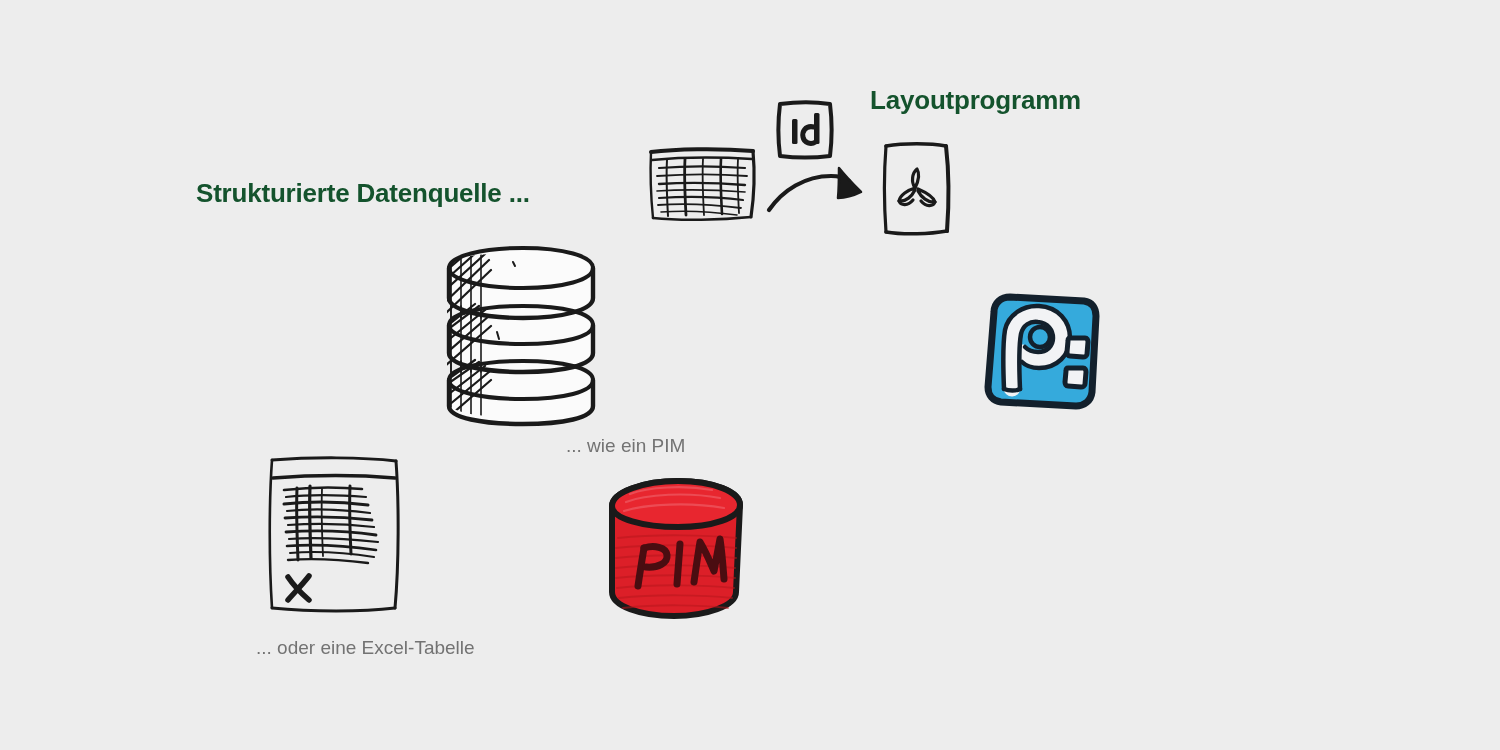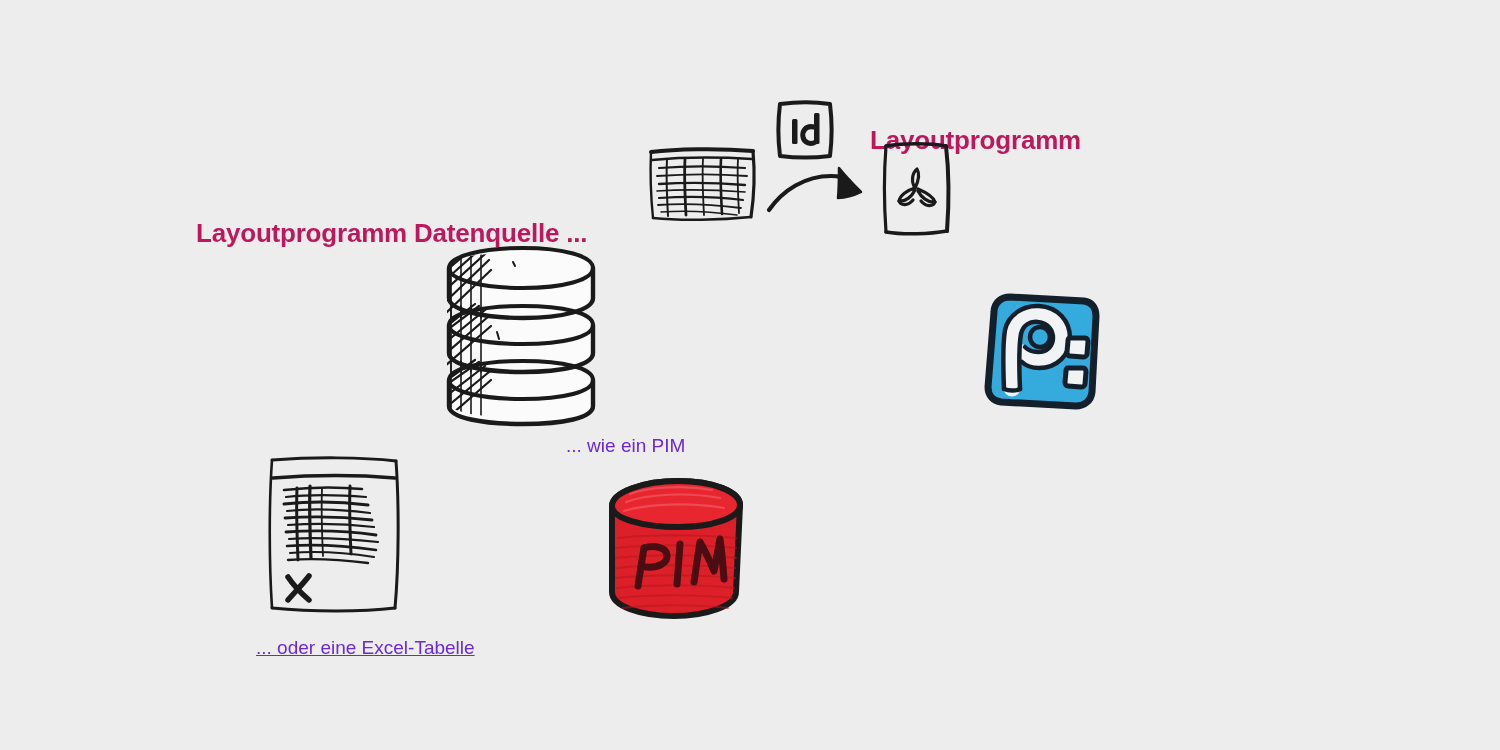--- a/index.html
+++ b/index.html
@@ -17,56 +17,55 @@
     position: relative;
     width: 1500px;
     height: 750px;
     background: #ededed;
   }
   .abs { position: absolute; }
 
   .heading {
     font-weight: bold;
     font-size: 26px;
-    color: #be185d;
+    color: #14532d;
     letter-spacing: -0.2px;
     white-space: nowrap;
-    margin-top: 40px;
   }
   .caption {
     font-weight: normal;
     font-size: 19px;
-    color: #6d28d9;
+    color: #737373;
     white-space: nowrap;
   }
 
   
   #heading-datenquelle { left: 196px; top: 178px; }
   #heading-layoutprogramm { left: 870px; top: 85px; }
   #heading-printausleitung { left: 890px; top: 447px; }
   #caption-pim { left: 566px; top: 435px; }
-  #caption-excel { left: 256px; top: 637px; text-decoration: underline; }
+  #caption-excel { left: 256px; top: 637px; }
 
   #icon-table-grid { left: 645px; top: 140px; }
   #icon-indesign { left: 770px; top: 96px; }
   #icon-arrow { left: 765px; top: 148px; }
   #icon-pdf { left: 878px; top: 138px; }
   #icon-database { left: 435px; top: 240px; }
   #icon-priint { left: 978px; top: 292px; }
   #icon-excel-doc { left: 262px; top: 452px; }
   #icon-pim-cylinder { left: 596px; top: 472px; }
 
   svg { display: block; overflow: visible; }
 </style>
 </head>
 <body>
 
 <div id="stage">
 
-  <div class="abs heading" id="heading-datenquelle">Layoutprogramm Datenquelle ...</div>
+  <div class="abs heading" id="heading-datenquelle">Strukturierte Datenquelle ...</div>
 
   <div class="abs heading" id="heading-layoutprogramm">Layoutprogramm</div>
 
 
   <div class="abs caption" id="caption-pim">... wie ein PIM</div>
 
   <div class="abs caption" id="caption-excel">... oder eine Excel-Tabelle</div>
 
   <div class="abs" id="icon-table-grid">
     <svg width="120" height="90" viewBox="0 0 120 90">

